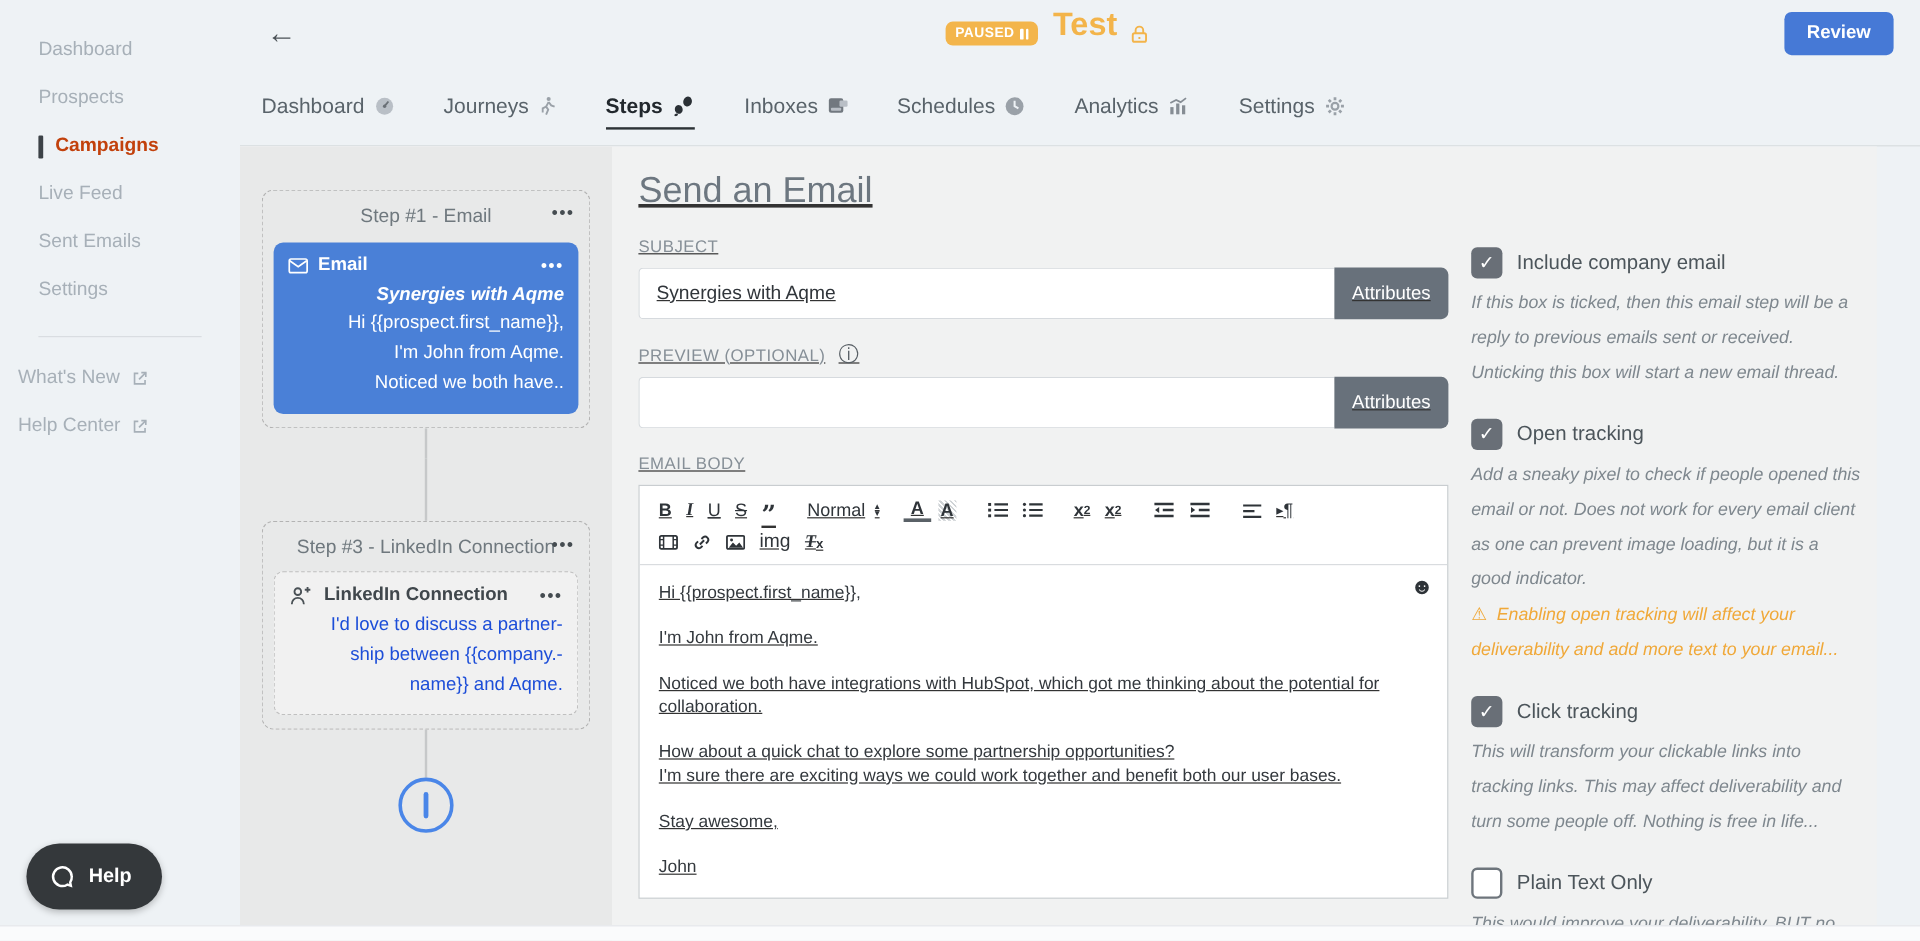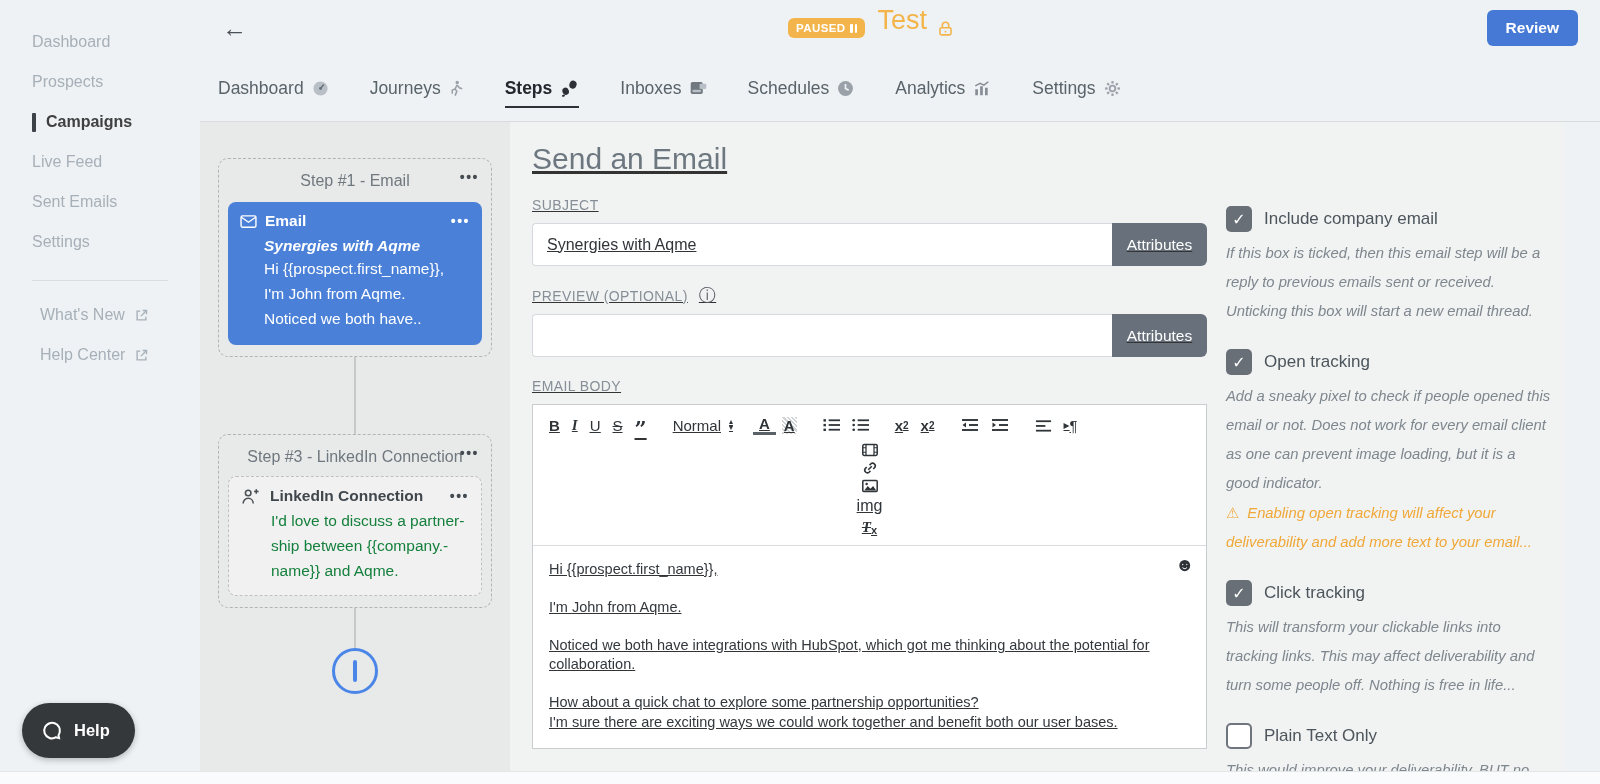--- a/index.html
+++ b/index.html
@@ -7,74 +7,74 @@
   body {
     font-family:"Liberation Sans","DejaVu Sans",sans-serif;
     background:#eef2f5; color:#333; display:flex; position:relative;
   }
   svg { display:block; }
 
   
   .sidebar { width:200px; flex:0 0 200px; padding-top:22px; position:relative; background:#eef2f5; }
   .nav-item { height:40px; display:flex; align-items:center; padding-left:32px;
     font-size:16px; color:#a7b0b8; cursor:pointer; }
-  .nav-item.active { color:#404040; font-weight:700; }
+  .nav-item.active { color:#c2410c; font-weight:700; }
   .nav-item.active .active-bar { width:4px; height:19px; background:#3c4247; border-radius:1px; margin-right:10px; }
   .side-divider { border-top:1px solid #d9dde1; margin:18px 32px 14px; }
-  .ext-item { height:40px; display:flex; align-items:center; gap:9px; padding-left:40px;
+  .ext-item { height:40px; display:flex; align-items:center; gap:9px; padding-left:15px;
     font-size:16px; color:#a7b0b8; cursor:pointer; }
   .help-pill { position:absolute; left:22px; bottom:26px; height:55px; border-radius:30px;
     background:#34383b; color:#fff; display:flex; align-items:center; gap:11px;
     padding:0 25px 0 19px; font-size:16.5px; font-weight:700; cursor:pointer;
     box-shadow:0 2px 6px rgba(0,0,0,.25); }
 
   
   .main { flex:1; display:flex; flex-direction:column; position:relative; min-width:0; }
 
   .topbar { height:56px; display:flex; align-items:center; padding:0 22px 0 16px; position:relative; }
   .back-btn { font-size:25px; color:#4b5257; cursor:pointer; line-height:1; padding:0 6px; }
   .title-cluster { position:absolute; left:588px; top:0; height:56px; display:flex; align-items:center; }
   .paused-badge { background:#f3b54b; color:#fff; font-weight:700; font-size:11.5px; letter-spacing:.4px;
     border-radius:6px; padding:4px 8px; display:flex; align-items:center; gap:5px; }
   .pause-bars { display:flex; gap:2px; }
   .pause-bars i { width:2.5px; height:9px; background:#fff; border-radius:1px; }
-  .campaign-title { color:#f3b44a; font-size:27px; margin:0 9px 16px 12px; font-weight:400; }
+  .campaign-title { color:#f3b44a; font-size:27px; margin:0 9px 16px 12px; font-weight:700; }
   .review-btn { margin-left:auto; background:#4679d6; color:#fff; border:none; border-radius:6px;
     font-size:15.5px; font-weight:600; padding:9px 19px; cursor:pointer; font-family:inherit; }
 
   .tabbar { display:flex; gap:41px; padding-left:18px; height:66px; align-items:center;
     border-bottom:1px solid #d8dcdf; }
   .tab { position:relative; height:100%; display:flex; align-items:center; gap:8px;
     color:#59636a; font-size:17.5px; cursor:pointer; }
   .tab.active { color:#22282d; font-weight:700; }
   .tab.active::after { content:""; position:absolute; left:0; right:0; bottom:13px; height:2.5px; background:#2c3236; }
 
   .content { flex:1; display:flex; margin-right:36px; background:#f1f2f2; min-height:0; overflow:hidden; }
 
   
   .steps-panel { width:310px; flex:0 0 310px; background:#e8e9e9; padding:36px 18px 0; overflow:hidden; }
-  .step-group { border:1.5px dashed #b3b3b3; border-radius:10px; padding:6px 9px 11px; }
+  .step-group { border:1.5px dashed #b3b3b3; border-radius:10px; padding:6px 9px 11px;text-align:right; }
   .step-head { position:relative; height:32px; display:flex; align-items:center; justify-content:center;
     color:#6f787e; font-size:16px; }
   .dots { letter-spacing:1.5px; font-weight:700; font-size:14px; color:#454c51; cursor:pointer; }
   .dots::before { content:"•••"; }
   .step-head .dots { position:absolute; right:3px; top:4px; }
   .email-card { background:#4a80d7; border-radius:8px; padding:10px 12px 14px; color:#fff; margin-top:5px; cursor:pointer; }
   .email-card .card-row { display:flex; align-items:center; gap:8px; }
   .email-card .card-row b { font-size:15.5px; }
   .email-card .dots { margin-left:auto; color:#fff; }
   .email-card .subject { font-style:italic; font-weight:700; font-size:15.5px; margin:7px 0 1px 24px; }
   .email-card .pline { margin-left:24px; font-size:15.5px; line-height:25px; }
   .connector { width:1.5px; background:#c6c8c9; margin:0 auto; }
   .inner-card { border:1.5px dashed #c0c0c0; border-radius:8px; background:#f1f1f1;
     padding:10px 12px; margin-top:3px; cursor:pointer; }
   .inner-row { display:flex; align-items:center; gap:10px; }
   .inner-row b { font-size:15.5px; color:#40474c; }
   .inner-row .dots { margin-left:auto; }
-  .inner-lines { margin:3px 0 2px 30px; color:#15803d; font-size:15.5px; line-height:25px; }
+  .inner-lines { margin:3px 0 2px 30px; color:#1d4ed8; font-size:15.5px; line-height:25px; }
   .add-circle { width:46px; height:46px; border:3px solid #4a86e8; border-radius:50%;
     margin:0 auto; display:flex; align-items:center; justify-content:center; cursor:pointer; }
   .add-circle i { width:4px; height:22px; background:#4a86e8; border-radius:2px; }
 
   
   .editor-col { flex:1; padding:20px 10px 0 22px; min-width:0;text-decoration:underline; }
   .page-title { font-size:30px; color:#6d7780; font-weight:500; margin-bottom:21px; }
   .field-label { font-size:14px; color:#868f97; letter-spacing:.4px; margin-bottom:10px;
     display:flex; align-items:center; gap:11px; }
   .info-icon { font-size:17px; color:#565d63; font-style:normal; cursor:pointer; line-height:1; }
@@ -455,21 +455,21 @@
             <span class="tb-gap"></span>
             <span class="tb">
                 <svg width="17" height="14" viewBox="0 0 18 14" stroke="#2f3439" stroke-width="1.9">
                   <path d="M1 3h16"></path>
                   <path d="M1 8h10"></path>
                   <path d="M1 13h16"></path>
                 </svg>
               </span>
             <span class="tb"><span style="font-size:12px;">▸</span>¶</span>
           </div>
-          <div class="tb-row" style="margin-top:5px;flex-direction:column;">
+          <div class="tb-row" style="margin-top:5px;">
             <span class="tb">
                 <svg width="16" height="14" viewBox="0 0 18 14">
                   <rect x="0.9" y="0.9" width="16.2" height="12.2" rx="1.5" fill="none" stroke="#2f3439" stroke-width="1.7"></rect>
                   <path d="M4.5 1v12M13.5 1v12" stroke="#2f3439" stroke-width="1.4"></path>
                   <path d="M1 4.5h3.5M1 9.5h3.5M13.5 4.5H17M13.5 9.5H17" stroke="#2f3439" stroke-width="1.2"></path>
                 </svg>
               </span>
             <span class="tb">
                 <svg width="16" height="14" viewBox="0 0 18 14" fill="none" stroke="#2f3439" stroke-width="1.8">
                   <path d="M7 9l4-4"></path>

